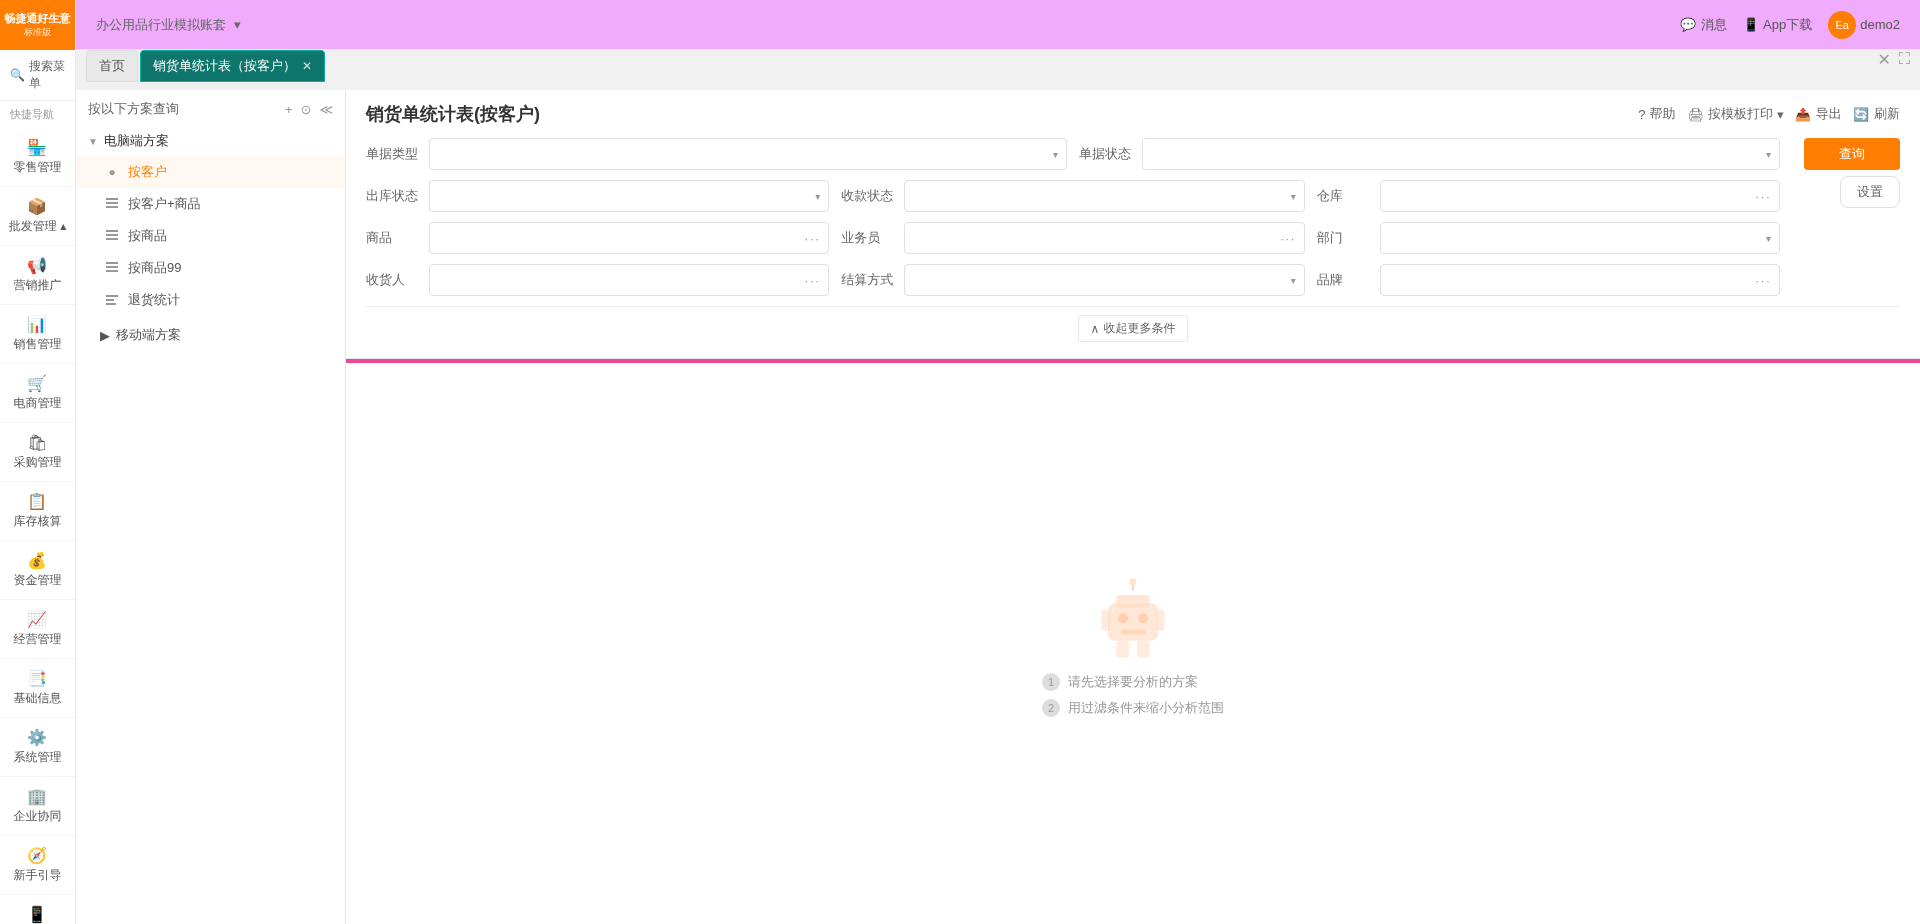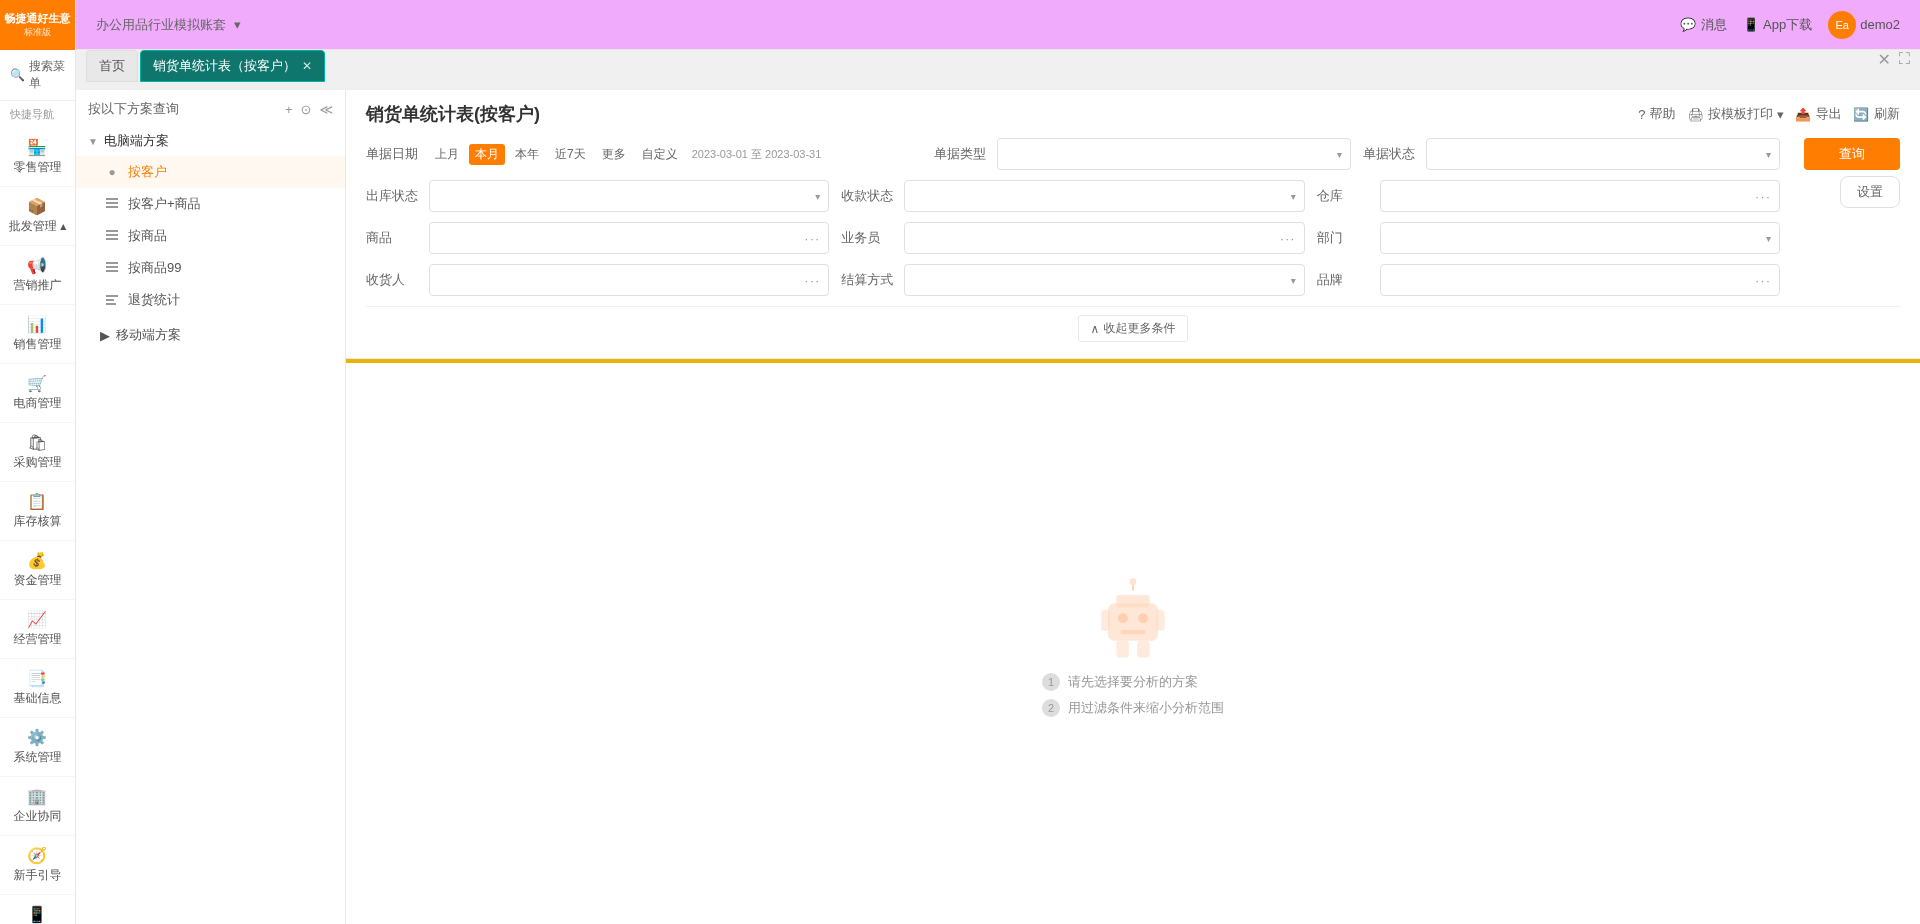--- a/index.html
+++ b/index.html
@@ -47,21 +47,21 @@
     .scheme-group { margin-bottom: 4px; }
     .scheme-group-title { display: flex; align-items: center; gap: 6px; padding: 6px 12px; font-size: 13px; color: #333; cursor: pointer; }
     .scheme-group-title .arrow { color: #999; font-size: 10px; }
     .scheme-item { display: flex; align-items: center; gap: 8px; padding: 7px 12px 7px 28px; font-size: 13px; color: #555; cursor: pointer; }
     .scheme-item.active { background: #fff8f0; }
     .scheme-item.active .scheme-item-text { color: #ff7d00; }
     .scheme-item-icon { width: 16px; height: 16px; display: flex; align-items: center; justify-content: center; font-size: 12px; color: #999; }
     .scheme-sub-title { display: flex; align-items: center; gap: 6px; padding: 6px 12px 6px 24px; font-size: 13px; color: #555; cursor: pointer; }
 
     
-    .content-panel { flex: 1; display: flex; flex-direction: column; overflow: hidden; background: #eab308; }
+    .content-panel { flex: 1; display: flex; flex-direction: column; overflow: hidden; background: #ec4899; }
     .content-header { background: #fff; padding: 12px 20px 8px; border-bottom: 1px solid #e8e8e8; }
     .content-title-row { display: flex; align-items: center; justify-content: space-between; margin-bottom: 12px; }
     .content-title { font-size: 18px; font-weight: bold; color: #333; }
     .content-actions { display: flex; gap: 12px; align-items: center; font-size: 13px; color: #666; }
     .action-btn { display: flex; align-items: center; gap: 4px; cursor: pointer; }
     .filter-row { display: flex; align-items: center; gap: 12px; margin-bottom: 10px; }
     .filter-item { display: flex; align-items: center; gap: 8px; flex: 1; }
     .filter-label { color: #666; font-size: 13px; white-space: nowrap; min-width: 55px; }
     .filter-control { flex: 1; border: 1px solid #e0e0e0; border-radius: 4px; height: 32px; padding: 0 8px; display: flex; align-items: center; justify-content: space-between; background: #fff; cursor: pointer; font-size: 13px; color: #333; }
     .filter-control .placeholder { color: #ccc; }
@@ -301,32 +301,20 @@
               <span>🔄</span>
               <span>刷新</span>
             </div>
           </div>
         </div>
 
         <div style="display:flex; gap:12px; align-items:flex-start;">
           <div style="flex:1;">
 
             <div class="filter-row">
-              <div class="filter-item" style="flex:2;">
-                <span class="filter-label">单据日期</span>
-                <div class="date-tabs">
-                  <span class="date-tab">上月</span>
-                  <span class="date-tab active">本月</span>
-                  <span class="date-tab">本年</span>
-                  <span class="date-tab">近7天</span>
-                  <span class="date-tab">更多</span>
-                  <span class="date-tab">自定义</span>
-                  <span class="date-range">2023-03-01 至 2023-03-31</span>
-                </div>
-              </div>
               <div class="filter-item" style="flex:1.5;">
                 <span class="filter-label">单据类型</span>
                 <div class="filter-control">
                   <span class="placeholder"></span>
                   <span class="chevron">▾</span>
                 </div>
               </div>
               <div class="filter-item" style="flex:1.5;">
                 <span class="filter-label">单据状态</span>
                 <div class="filter-control">

